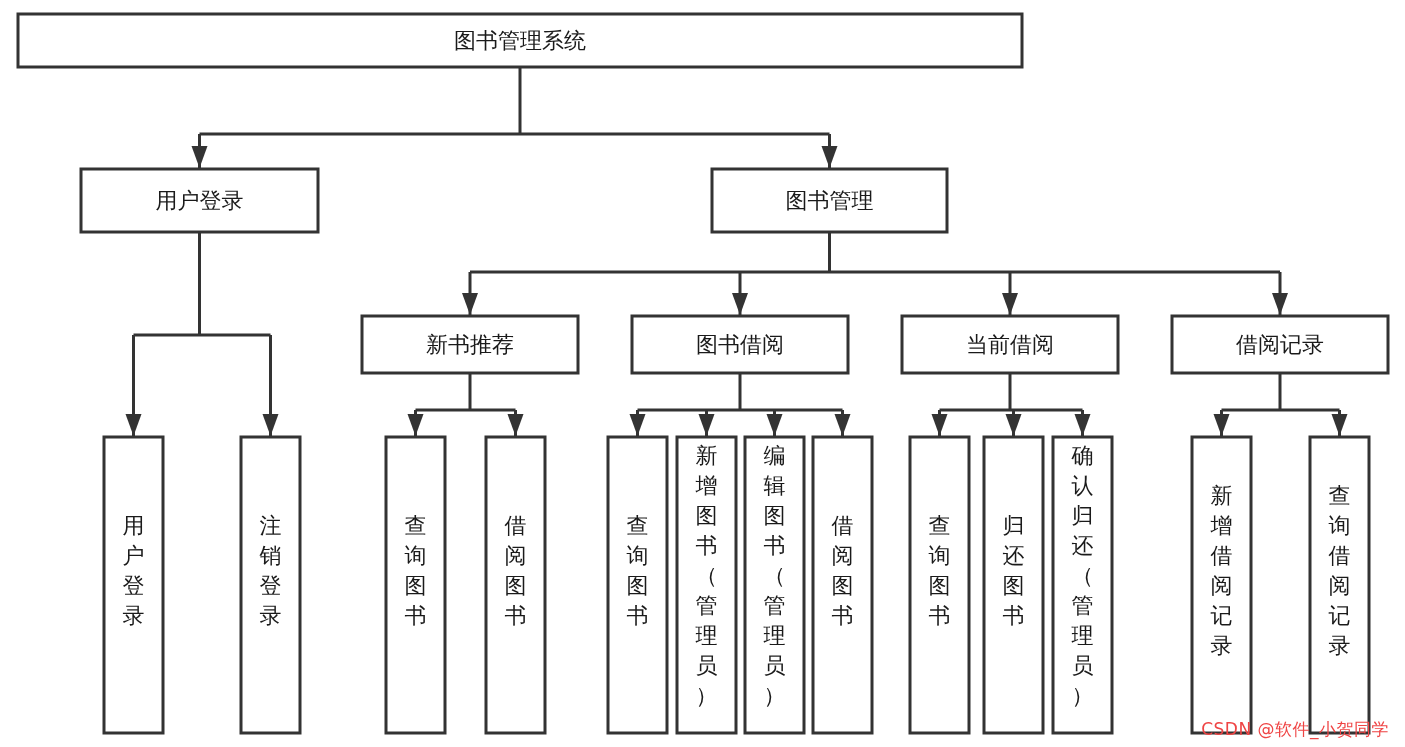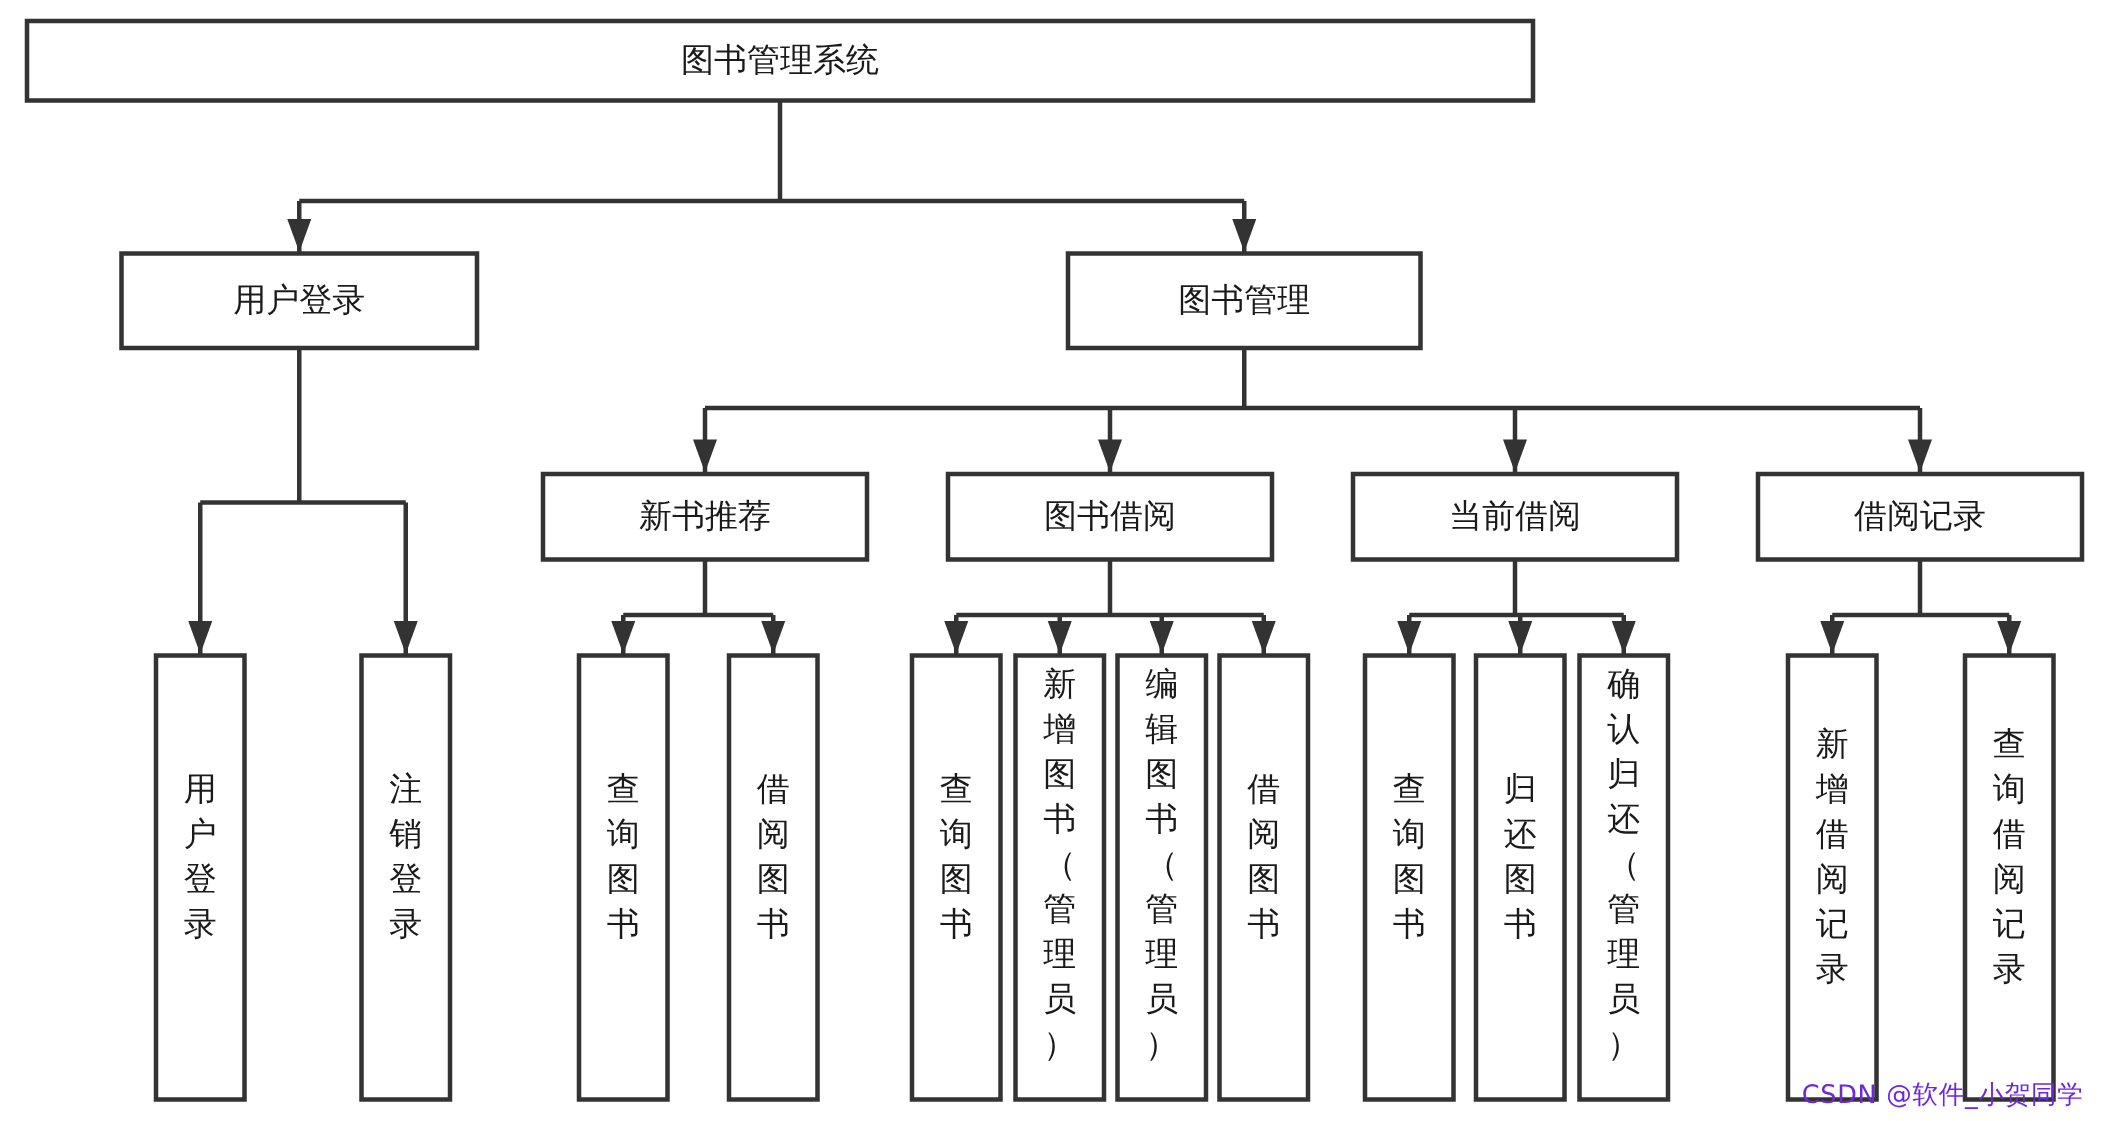--- a/index.html
+++ b/index.html
@@ -53,21 +53,21 @@
     font-size: 22px;
     fill: #1a1a1a;
     text-anchor: middle;
   }
   .watermark {
     position: absolute;
     right: 16px;
     bottom: 6px;
     font-family: "DejaVu Sans", "Liberation Sans", sans-serif;
     font-size: 17px;
-    color: #6d28d9;
+    color: #ef4444;
     white-space: nowrap;
     pointer-events: none;
     letter-spacing: 0.5px;
     margin-left: 44px;
   }
 </style>
 </head>
 <body>
 
 <div id="diagram-root">

